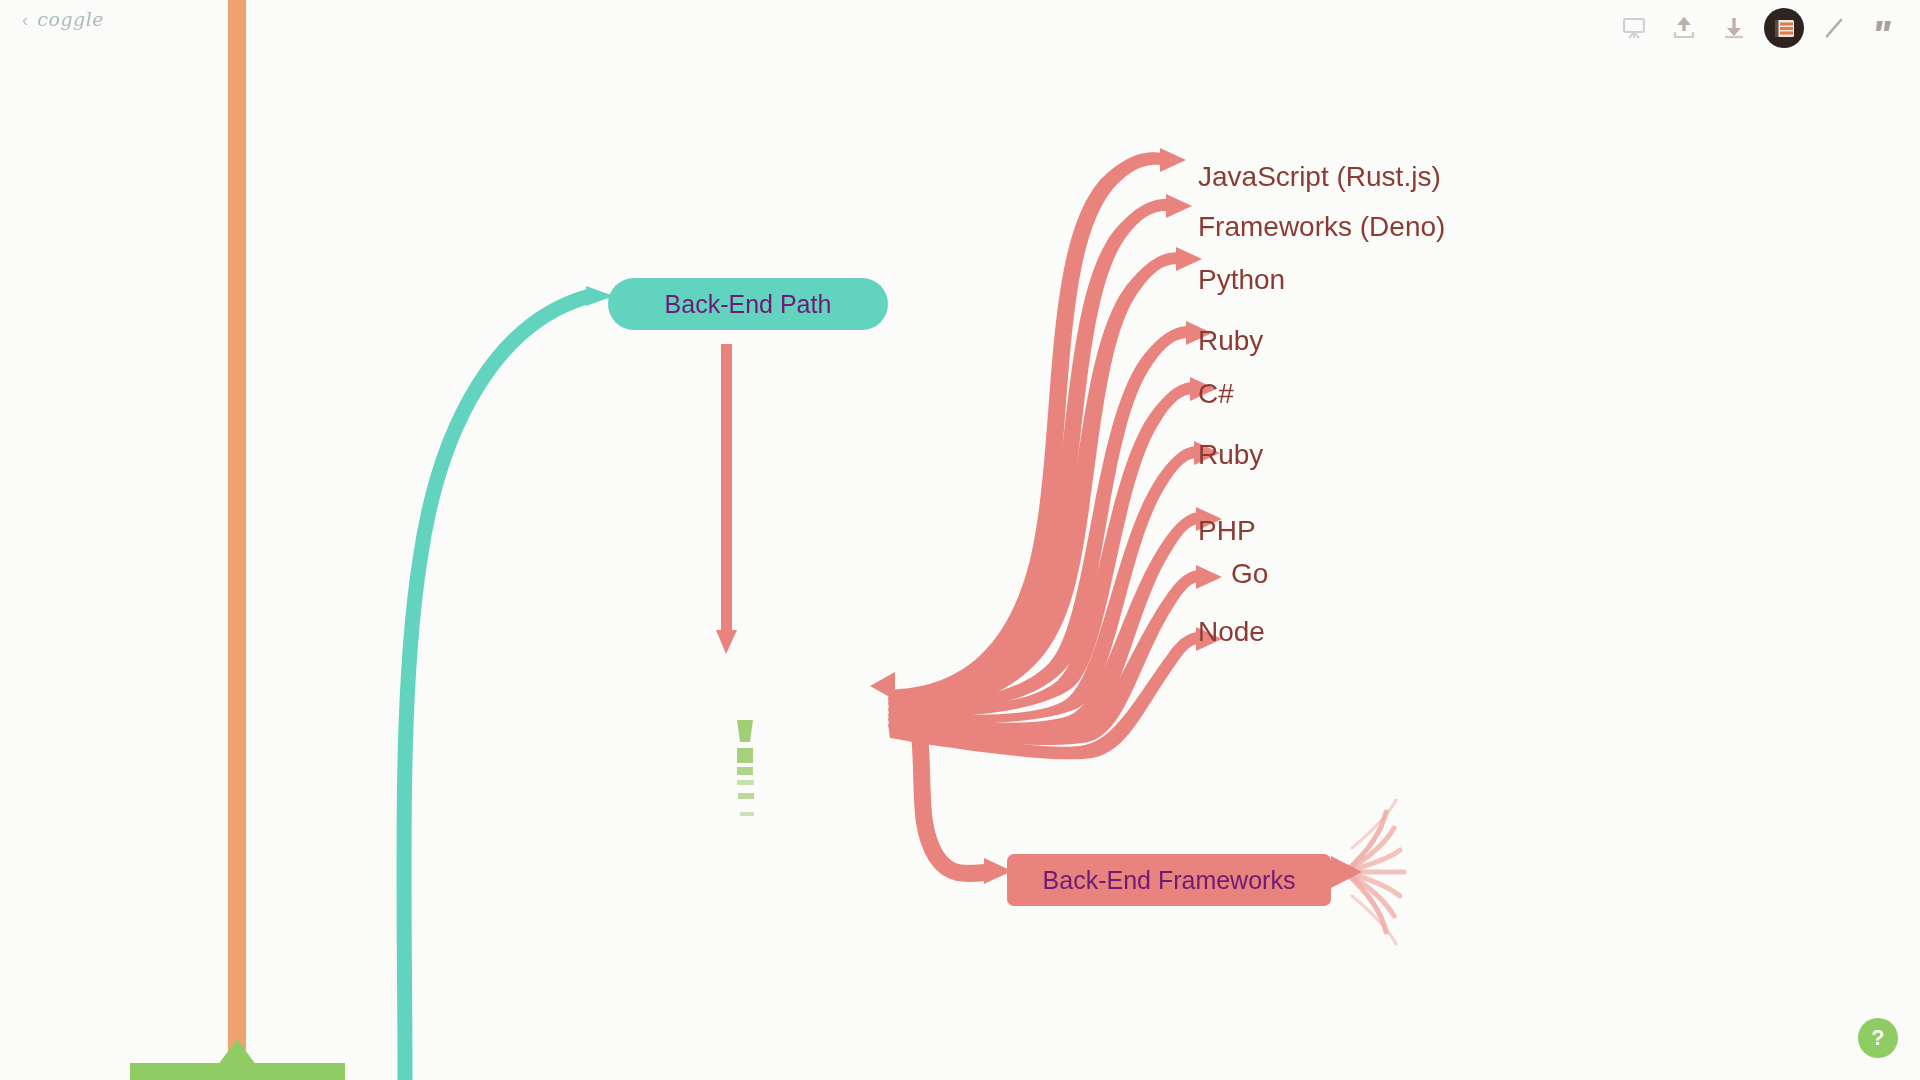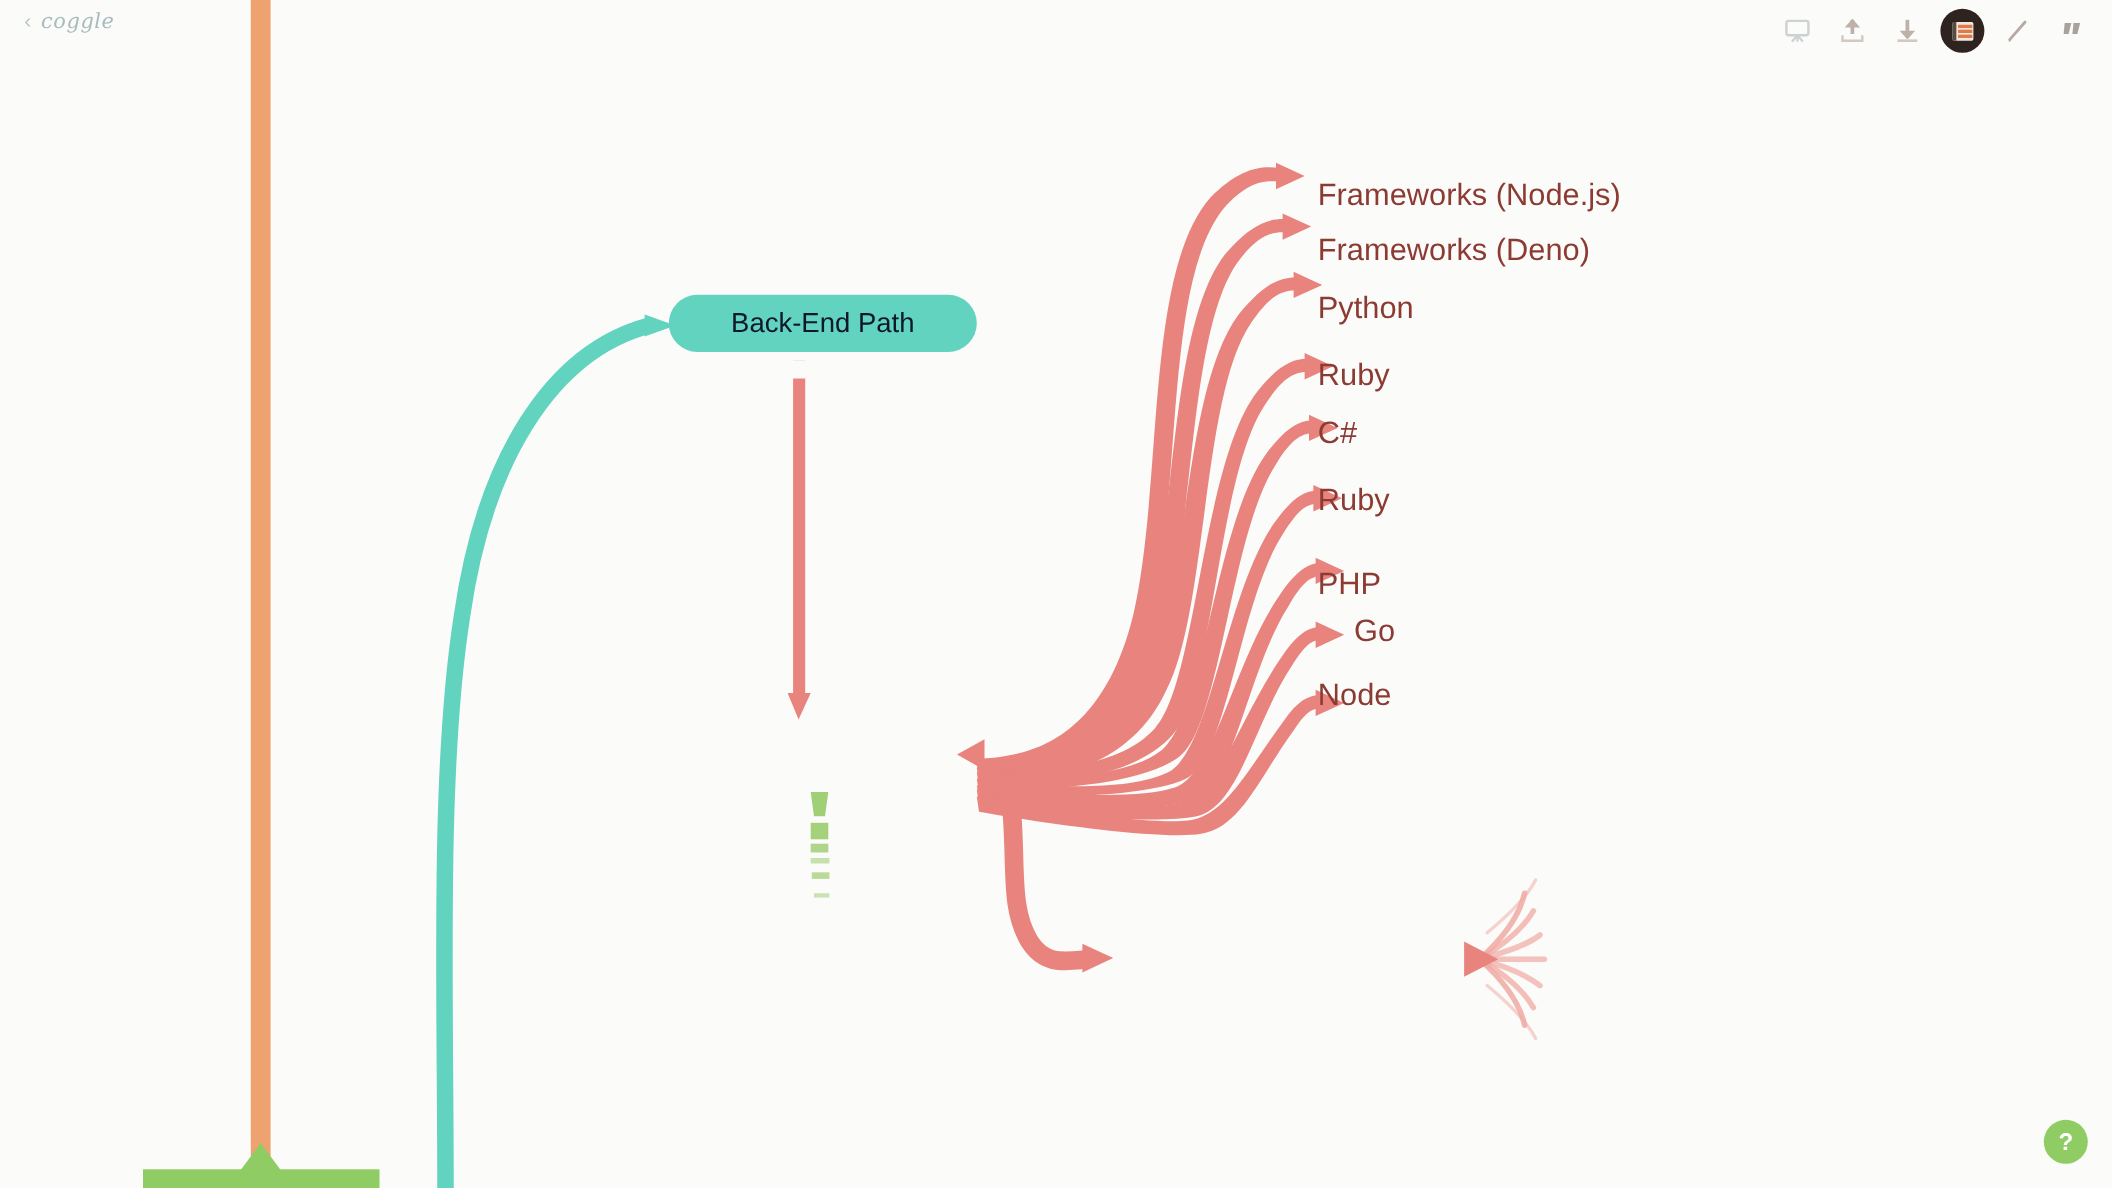--- a/index.html
+++ b/index.html
@@ -40,24 +40,25 @@
     background:transparent; cursor:pointer;
   }
   .tool svg { display:block; }
   .tool.active { background:#2f2320; }
   .tool.ghost { opacity:.92; }
 
   
   .node {
     position:absolute;
     display:flex; align-items:center; justify-content:center;
-    color:#0f172a;
+    color:#701a75;
     white-space:nowrap;
     user-select:none;
     cursor:pointer;
+    margin-top:10px;
   }
   .node-label { line-height:1; }
 
   #node-backend-path {
     left:608px; top:268px;
     width:280px; height:52px;
     background:#62d3be;
     border-radius:26px;
     font-size:25px;
   }
@@ -240,23 +241,26 @@
         <path d="M14 6 L20 6 L17.5 16 L13 16 Z" fill="#a39a93"></path>
       </svg>
     </div>
   </div>
 
   <div class="node" id="node-backend-path">
     <span class="node-label">Back-End Path</span>
   </div>
 
 
+  <div class="node" id="node-backend-frameworks">
+    <span class="node-label">Back-End Frameworks</span>
+  </div>
 
   <div class="leaf" style="left:1198px; top:163px;">
-    <span>Frameworks (Node.js)</span>
+    <span>JavaScript (Rust.js)</span>
   </div>
   <div class="leaf" style="left:1198px; top:213px;">
     <span>Frameworks (Deno)</span>
   </div>
   <div class="leaf" style="left:1198px; top:266px;">
     <span>Python</span>
   </div>
   <div class="leaf" style="left:1198px; top:327px;">
     <span>Ruby</span>
   </div>

